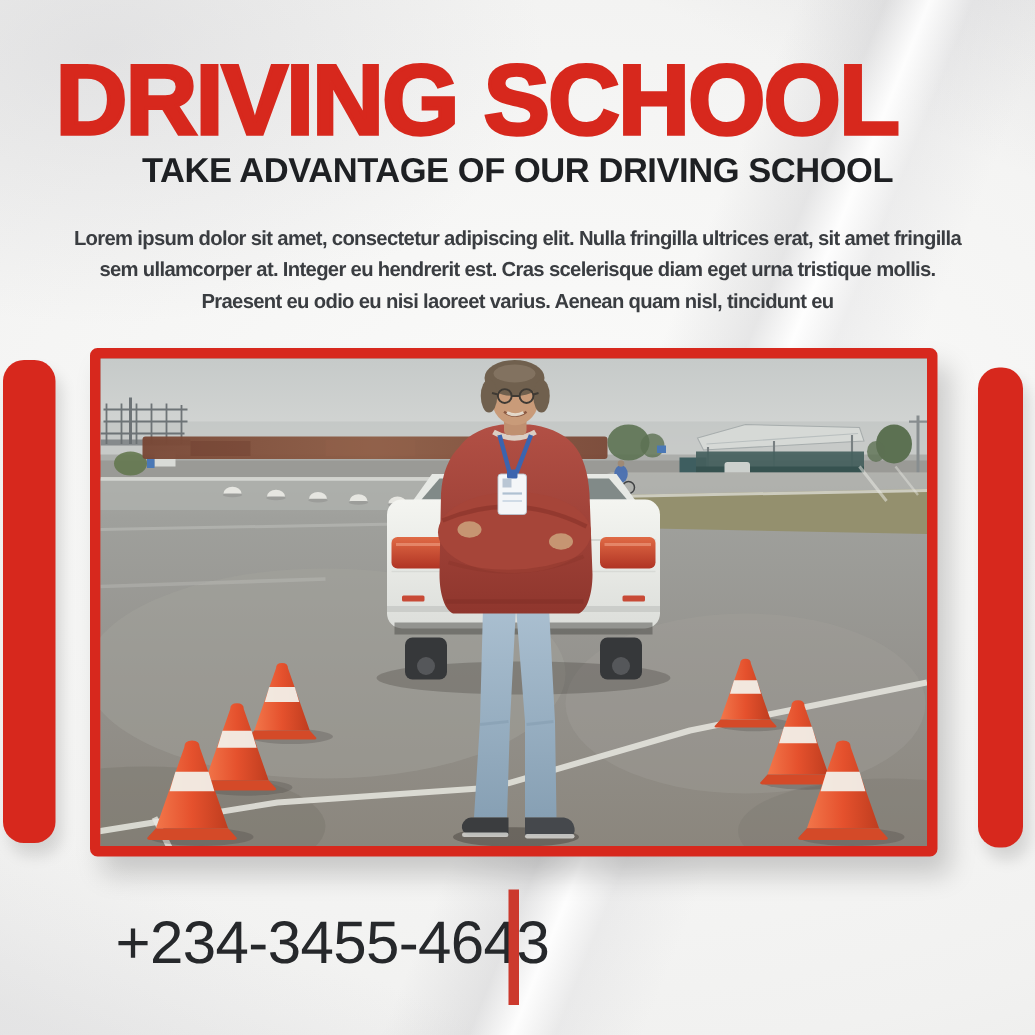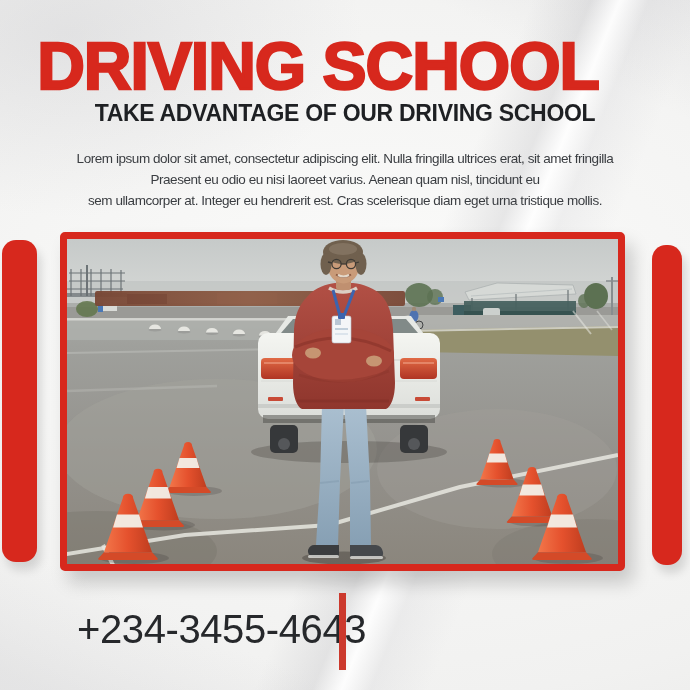--- a/index.html
+++ b/index.html
@@ -22,21 +22,21 @@
   }
   .subtitle{
     position:absolute;left:0;top:100px;width:690px;text-align:center;
     font-size:23px;font-weight:bold;color:var(--text-dark,#1e2023);
     letter-spacing:-.3px;white-space:nowrap;
   }
   .body-copy{
     position:absolute;left:0;top:148px;width:690px;text-align:center;
     font-size:13.5px;line-height:21px;color:#3a3d41;letter-spacing:-.45px;
   }
-  .body-copy div{white-space:nowrap;}
+  .body-copy div{white-space:nowrap;font-weight:bold;}
   .side-tab{
     position:absolute;background:var(--accent-red,#d7281d);border-radius:14px;
     box-shadow:4px 8px 10px rgba(0,0,0,.13);
   }
   .tab-left{left:2px;top:240px;width:35px;height:322px;}
   .tab-right{left:652px;top:245px;width:30px;height:320px;}
   .photo-frame{
     position:absolute;left:60px;top:232px;width:551px;height:325px;
     border:7px solid var(--accent-red,#d7281d);border-radius:5px;
     box-shadow:8px 12px 18px rgba(0,0,0,.18);
@@ -56,22 +56,22 @@
 </head>
 <body>
 
 <div class="canvas">
 
   <div class="title">DRIVING SCHOOL</div>
   <div class="subtitle">TAKE ADVANTAGE OF OUR DRIVING SCHOOL</div>
 
   <div class="body-copy">
     <div>Lorem ipsum dolor sit amet, consectetur adipiscing elit. Nulla fringilla ultrices erat, sit amet fringilla</div>
+    <div>sem ullamcorper at. Integer eu hendrerit est. Cras scelerisque diam eget urna tristique mollis.</div>
     <div>Praesent eu odio eu nisi laoreet varius. Aenean quam nisl, tincidunt eu</div>
-    <div>sem ullamcorper at. Integer eu hendrerit est. Cras scelerisque diam eget urna tristique mollis.</div>
   </div>
 
   <div class="side-tab tab-left"></div>
   <div class="side-tab tab-right"></div>
 
   <div class="photo-frame">
     <svg viewBox="0 0 551 325" role="img" xmlns="http://www.w3.org/2000/svg" aria-label="Driving instructor with arms crossed standing in front of a white car on a practice lot lined with orange traffic cones">
       <defs>
         <linearGradient id="skyG" x1="0" y1="0" x2="0" y2="1">
           <stop offset="0" stop-color="#c6cac9"></stop>

